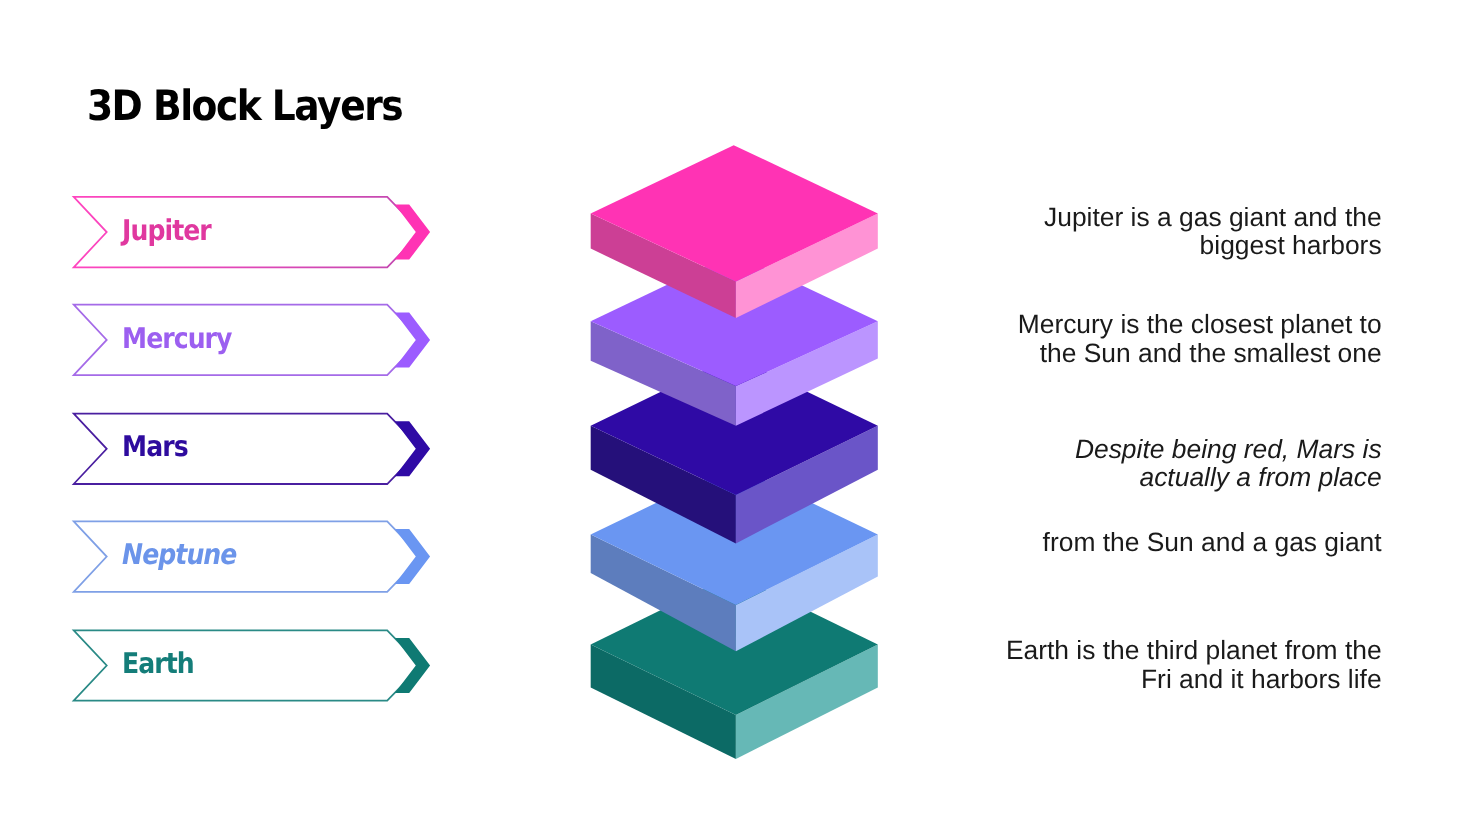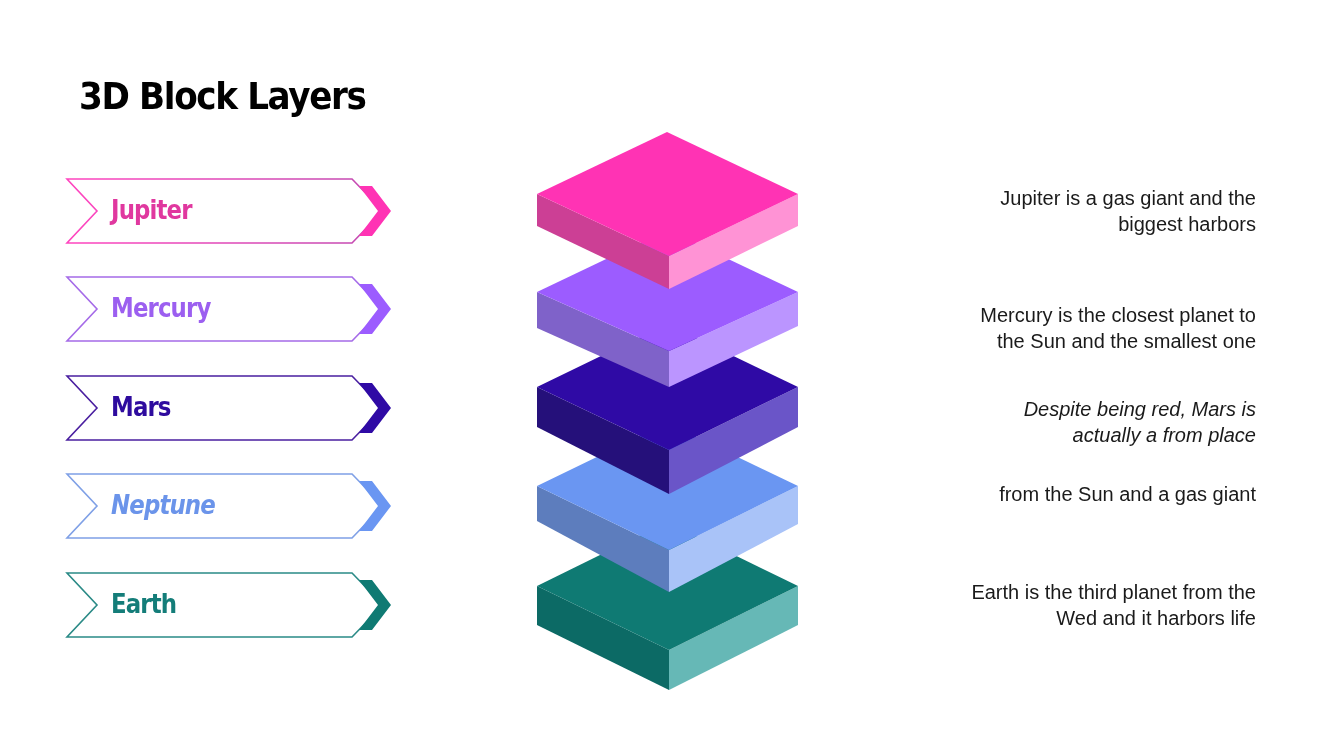--- a/index.html
+++ b/index.html
@@ -3,21 +3,21 @@
 <meta charset="utf-8">
 <style>
   html, body { margin:0; padding:0; background:#ffffff; }
   body { width:1336px; height:752px; position:relative; overflow:hidden; font-family:"Liberation Sans", sans-serif; }
   .title { position:absolute; left:79px; top:74px; font-family:"DejaVu Sans", sans-serif; font-weight:bold; font-size:38px; letter-spacing:-1.5px; color:#000; transform:scaleX(0.9); transform-origin:left top; margin:0; }
   .labels { position:absolute; left:0; top:0; width:420px; height:752px; }
   .label { position:absolute; left:64px; width:334px; height:70px; }
   .label svg { position:absolute; left:0; top:0; }
   .label-text { position:absolute; left:47px; top:0; height:66px; line-height:66px; font-family:"DejaVu Sans", sans-serif; font-weight:bold; font-size:26px; letter-spacing:-1px; transform:scaleX(0.88); transform-origin:left center; }
   .stack { position:absolute; left:0; top:0; }
-  .desc { position:absolute; right:80px; width:360px; text-align:right; font-family:"Liberation Sans", sans-serif; font-size:20px; line-height:26px; color:#1a1a1a; }
+  .desc { position:absolute; right:80px; width:360px; text-align:right; font-family:"Liberation Sans", sans-serif; font-size:24px; line-height:26px; color:#1a1a1a; }
 </style>
 </head>
 <body>
 
 <h1 class="title">3D Block Layers</h1>
 
 <div class="labels">
   <div class="label" style="top:177px;">
     <svg width="334" height="70">
       <defs>
@@ -91,27 +91,27 @@
     <polygon points="537,194 669,256 669,289 537,226" fill="#cc3f95"></polygon>
     <polygon points="669,256 798,194 798,226 669,289" fill="#ff93d5"></polygon>
     <polygon points="667,132 798,194 669,256 537,194" fill="#ff33b4"></polygon>
   </g>
 </svg>
 
 <div class="desc" style="top:185px;">
   <div>Jupiter is a gas giant and the</div>
   <div>biggest harbors</div>
 </div>
-<div class="desc" style="top:283px;margin-top:19px;">
+<div class="desc" style="top:283px;">
   <div>Mercury is the closest planet to</div>
   <div>the Sun and the smallest one</div>
 </div>
 <div class="desc" style="top:396px;font-style:italic;">
   <div>Despite being red, Mars is</div>
   <div>actually a from place</div>
 </div>
 <div class="desc" style="top:481px;">
   <div>from the Sun and a gas giant</div>
 </div>
 <div class="desc" style="top:579px;">
   <div>Earth is the third planet from the</div>
-  <div>Wed and it harbors life</div>
+  <div>Fri and it harbors life</div>
 </div>
 
 </body></html>

